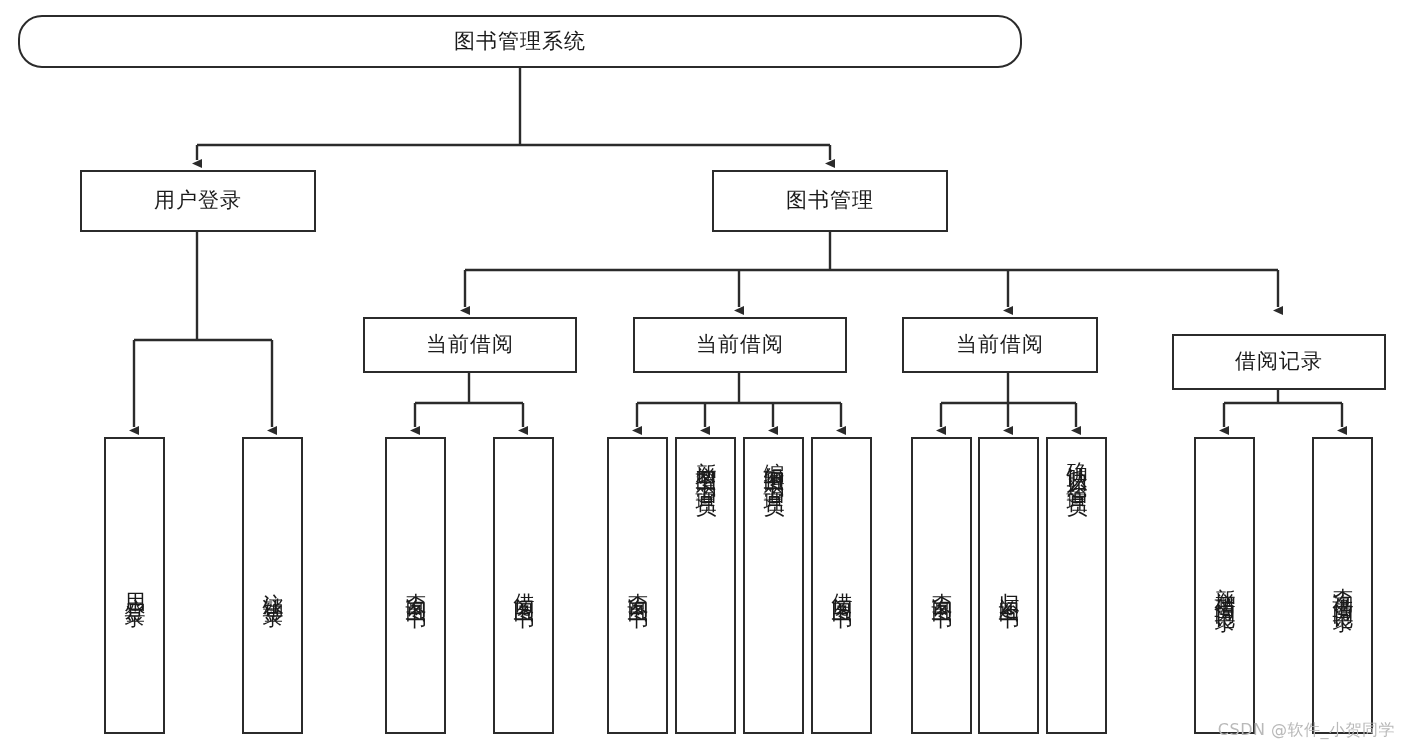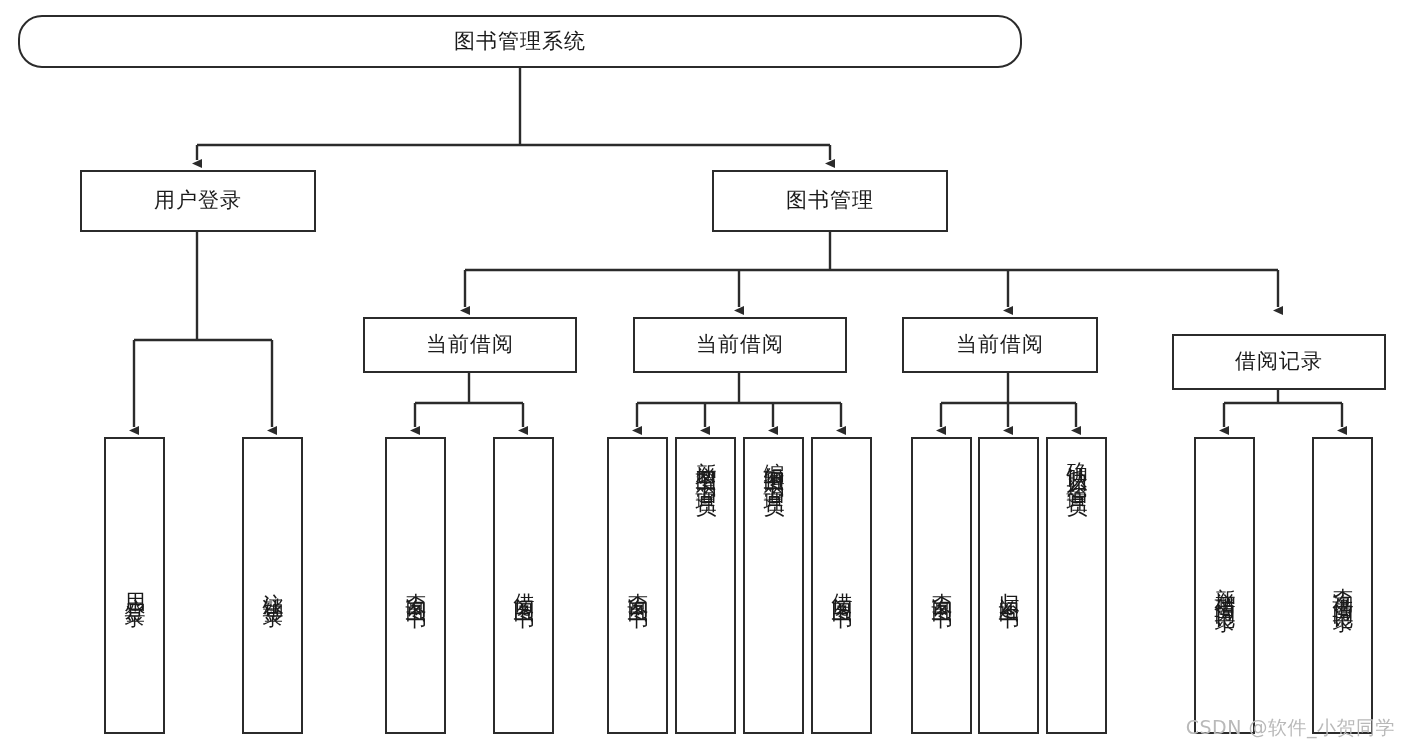--- a/index.html
+++ b/index.html
@@ -59,21 +59,21 @@
     text-align: left;
   }
   .node-box.leaf.centered {
     align-items: center;
     padding-top: 0;
   }
   #watermark {
     position: absolute;
     right: 10px;
     bottom: 6px;
-    font-size: 19px;
+    font-size: 16px;
     color: #b9b9b9;
     letter-spacing: 0.5px;
     white-space: nowrap;
     z-index: 3;
     font-family: "DejaVu Sans", "Liberation Sans", sans-serif;
   }
 </style>
 </head>
 <body>
 

